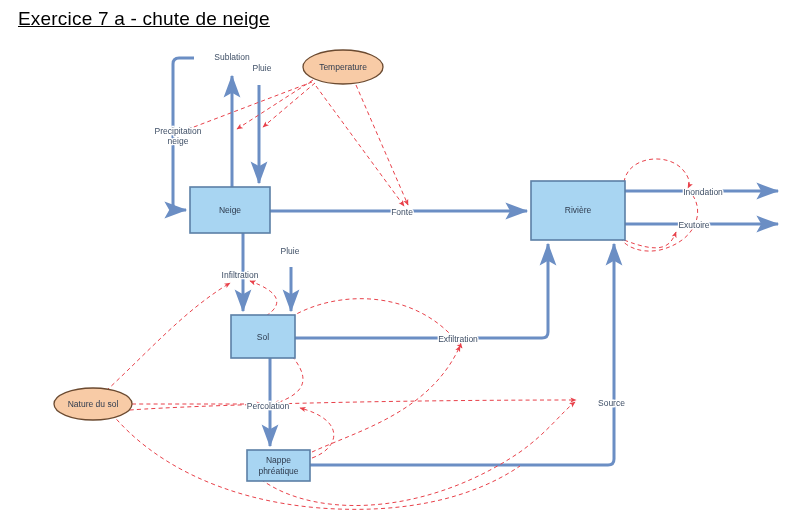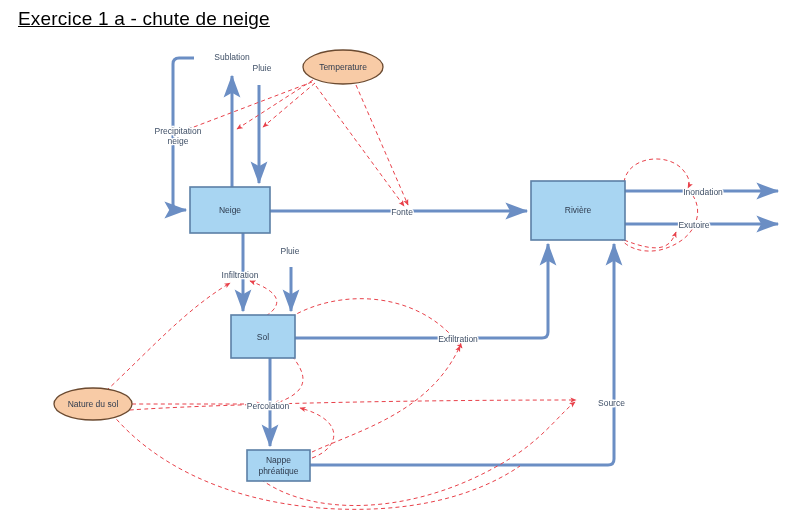--- a/index.html
+++ b/index.html
@@ -24,21 +24,21 @@
   .blueline{stroke:#6b8ec4;stroke-width:3;fill:none;
             stroke-linecap:butt;stroke-linejoin:round;}
   .redline{stroke:#e8414a;stroke-width:1;fill:none;
            stroke-dasharray:4 3.2;}
 </style>
 </head>
 <body>
 
 <div id="page">
 
-  <div id="title">Exercice 1 a - chute de neige </div>
+  <div id="title">Exercice 7 a - chute de neige </div>
 
   <svg id="canvas" viewBox="0 0 800 522" xmlns="http://www.w3.org/2000/svg">
 
     <defs>
       <marker id="bluearrow" markerWidth="9" markerHeight="9" refX="7.2" refY="3.2" orient="auto" markerUnits="strokeWidth">
         <path d="M0,0.4 L7.6,3.2 L0,6.0 L1.6,3.2 Z" fill="#6b8ec4"></path>
       </marker>
       <marker id="redarrow" markerWidth="8" markerHeight="8" refX="5.6" refY="2.8" orient="auto" markerUnits="strokeWidth">
         <path d="M0,0.2 L6.2,2.8 L0,5.4 L1.5,2.8 Z" fill="#e8414a"></path>
       </marker>

